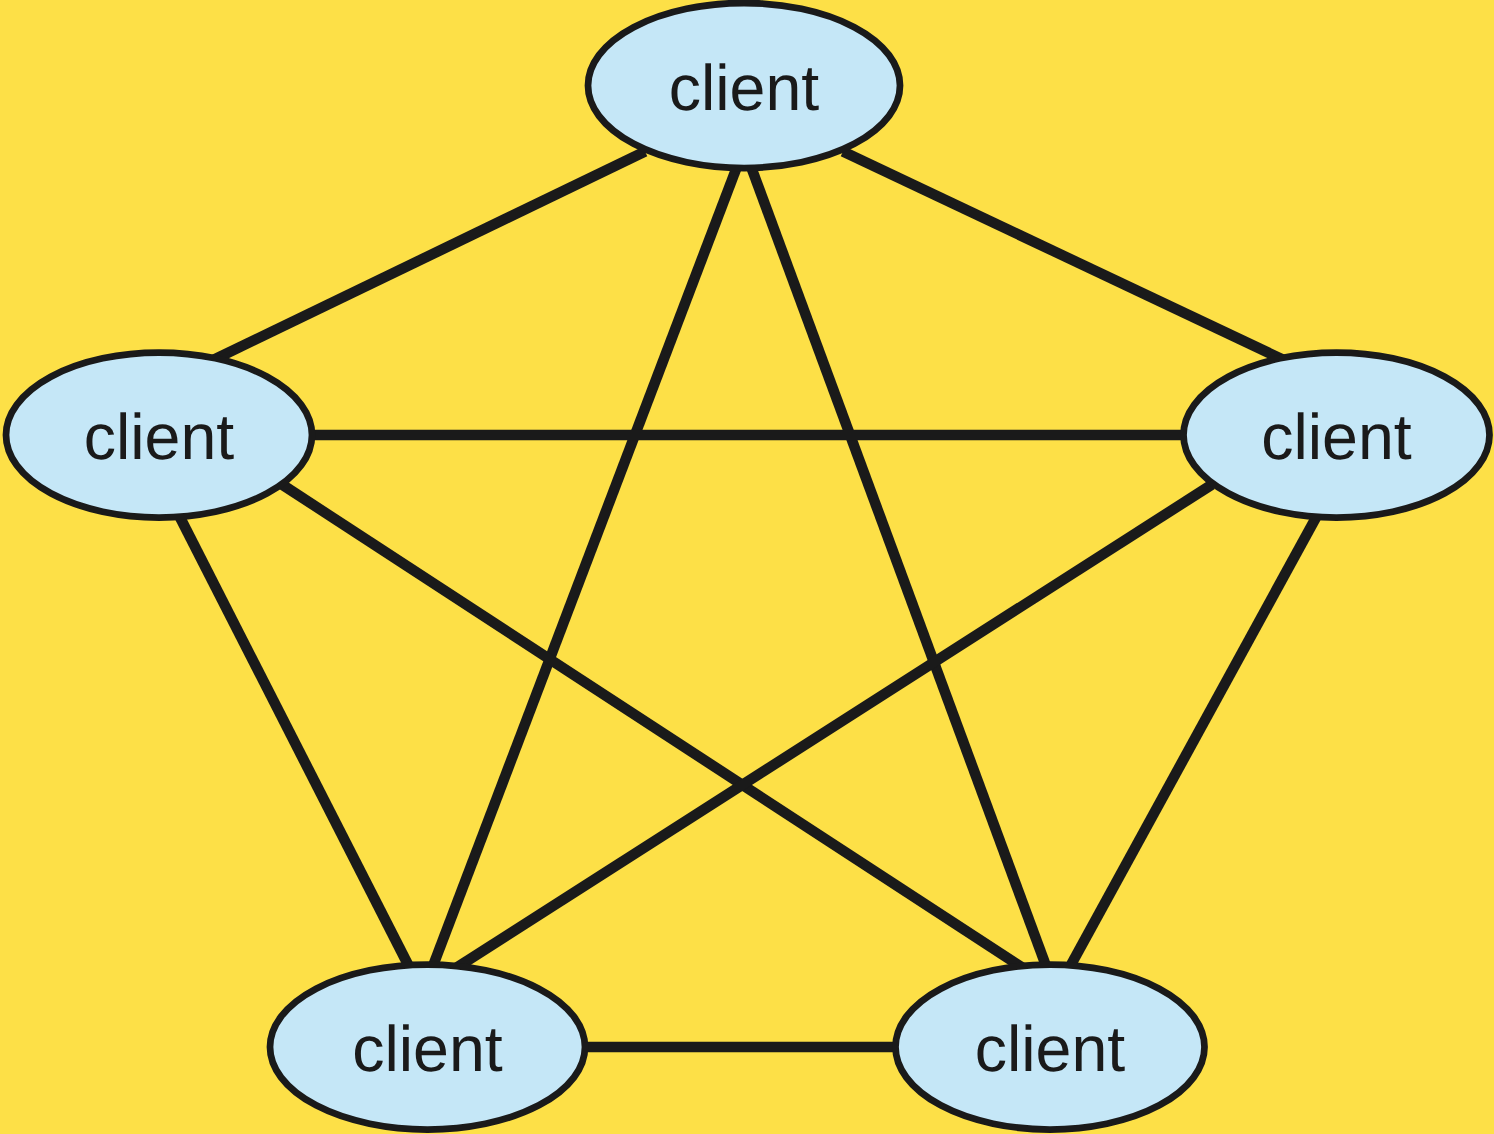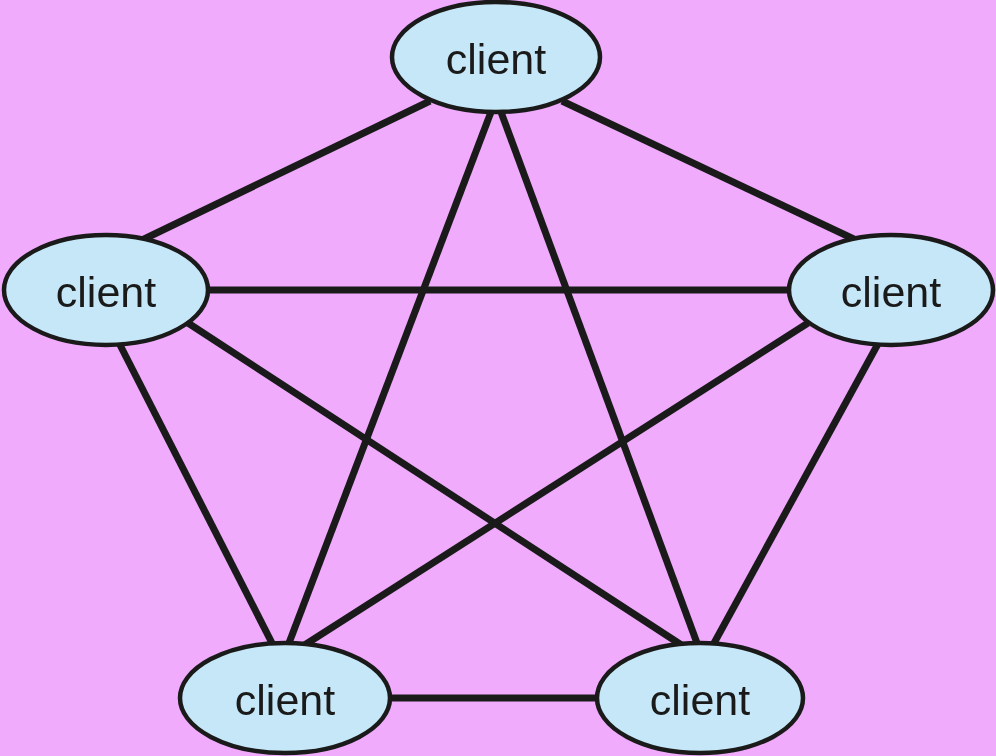--- a/index.html
+++ b/index.html
@@ -10,21 +10,21 @@
   body {
     width: 996px;
     height: 756px;
     overflow: hidden;
     font-family: "Liberation Sans", sans-serif;
   }
   #diagram-root {
     position: relative;
     width: 996px;
     height: 756px;
-    background: #f0abfc;
+    background: #fde047;
   }
   svg#network-svg {
     display: block;
     width: 996px;
     height: 756px;
   }
   .edge-line {
     stroke: #1a1a1a;
     stroke-width: 7;
     stroke-linecap: butt;

